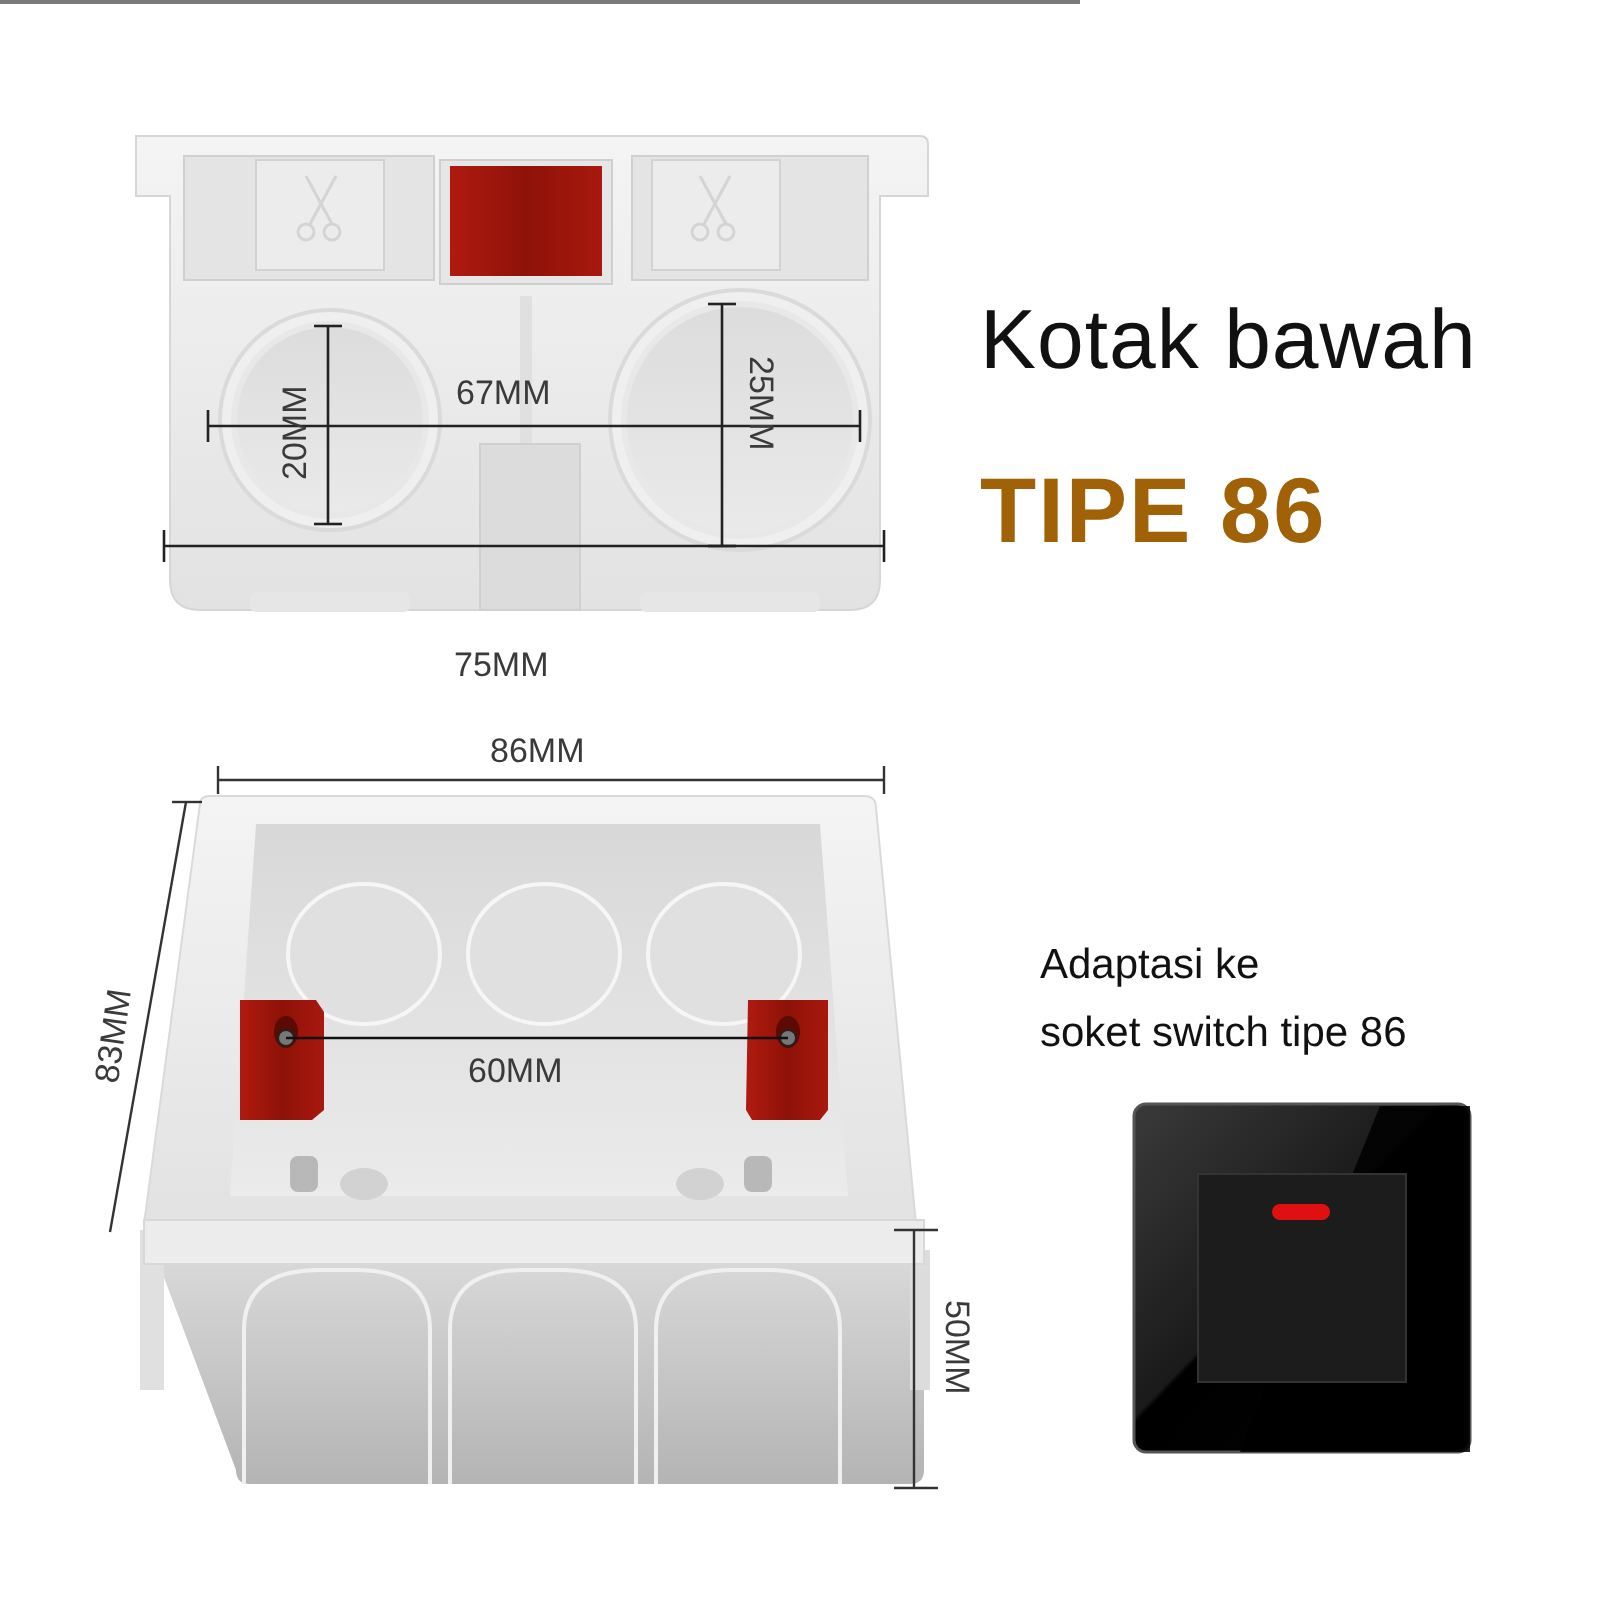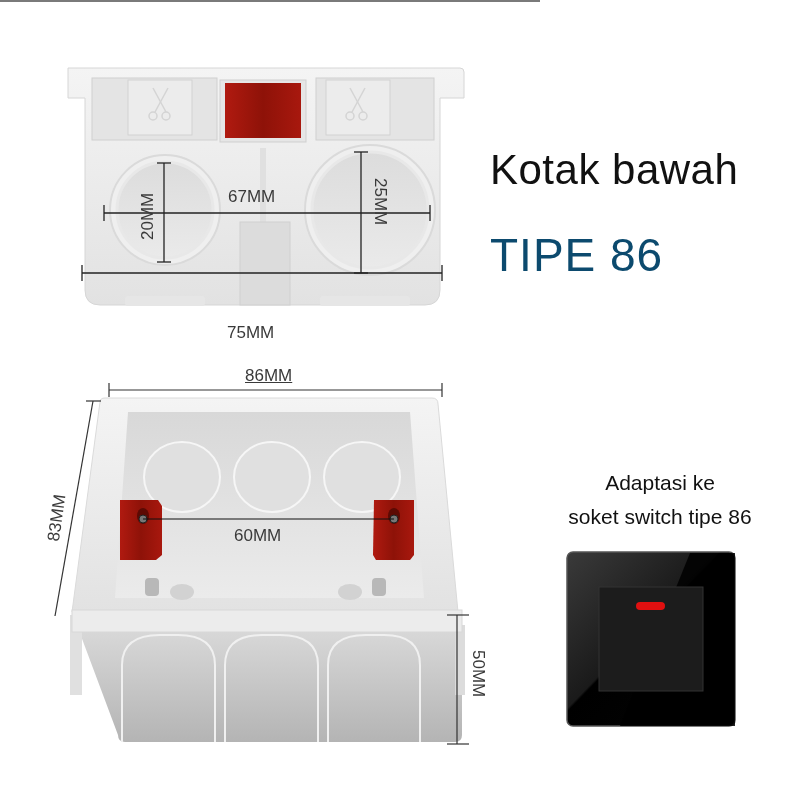--- a/index.html
+++ b/index.html
@@ -1,21 +1,21 @@
 <!DOCTYPE html>
 <html><head>
 <meta charset="utf-8">
 <style>
   html, body { margin:0; padding:0; background:#ffffff; }
   body { width:800px; height:800px; position:relative; overflow:hidden; font-family:"Liberation Sans", sans-serif; }
   .topline { position:absolute; left:0; top:0; width:540px; height:2px; background:#7a7a7a; }
   .abs { position:absolute; }
   .title1 { left:490px; top:146px; font-size:42px; font-weight:normal; color:#111; letter-spacing:0.5px; white-space:nowrap; }
-  .title2 { left:490px; top:228px; font-size:46px; font-weight:normal; color:#0c4a6e; letter-spacing:1px; white-space:nowrap; }
-  .adapt { left:520px; top:466px; width:280px; text-align:center; font-size:21px; color:#111; line-height:34px; }
+  .title2 { left:490px; top:228px; font-size:46px; font-weight:bold; color:#a16207; letter-spacing:1px; white-space:nowrap; }
+  .adapt { left:520px; top:466px; width:280px; text-align:left; font-size:21px; color:#111; line-height:34px; }
   .dimtxt { font-size:17px; color:#3a3a3a; white-space:nowrap; }
   svg { position:absolute; left:0; top:0; }
 </style>
 </head>
 <body>
 
 <div class="topline"></div>
 
 <svg width="800" height="800" viewBox="0 0 800 800">
   <defs>
@@ -157,21 +157,21 @@
 </svg>
 
 <div class="abs title1">Kotak bawah</div>
 <div class="abs title2">TIPE 86</div>
 
 <div class="abs dimtxt" style="left:228px;top:187px;text-align:center;">67MM</div>
 <div class="abs dimtxt" style="left:123px;top:198px;transform:rotate(-90deg);transform-origin:left top;top:240px;left:138px;">20MM</div>
 <div class="abs dimtxt" style="left:390px;top:178px;transform:rotate(90deg);transform-origin:left top;">25MM</div>
 <div class="abs dimtxt" style="left:227px;top:291px;margin-top:32px;">75MM</div>
 
-<div class="abs dimtxt" style="left:245px;top:366px;text-decoration:underline;">86MM</div>
+<div class="abs dimtxt" style="left:245px;top:366px;">86MM</div>
 <div class="abs dimtxt" style="left:44px;top:540px;transform:rotate(-82deg);transform-origin:left top;">83MM</div>
 <div class="abs dimtxt" style="left:234px;top:526px;">60MM</div>
 <div class="abs dimtxt" style="left:488px;top:650px;transform:rotate(90deg);transform-origin:left top;">50MM</div>
 
 <div class="abs adapt">
   <div>Adaptasi ke</div>
   <div>soket switch tipe 86</div>
 </div>
 
 </body></html>

